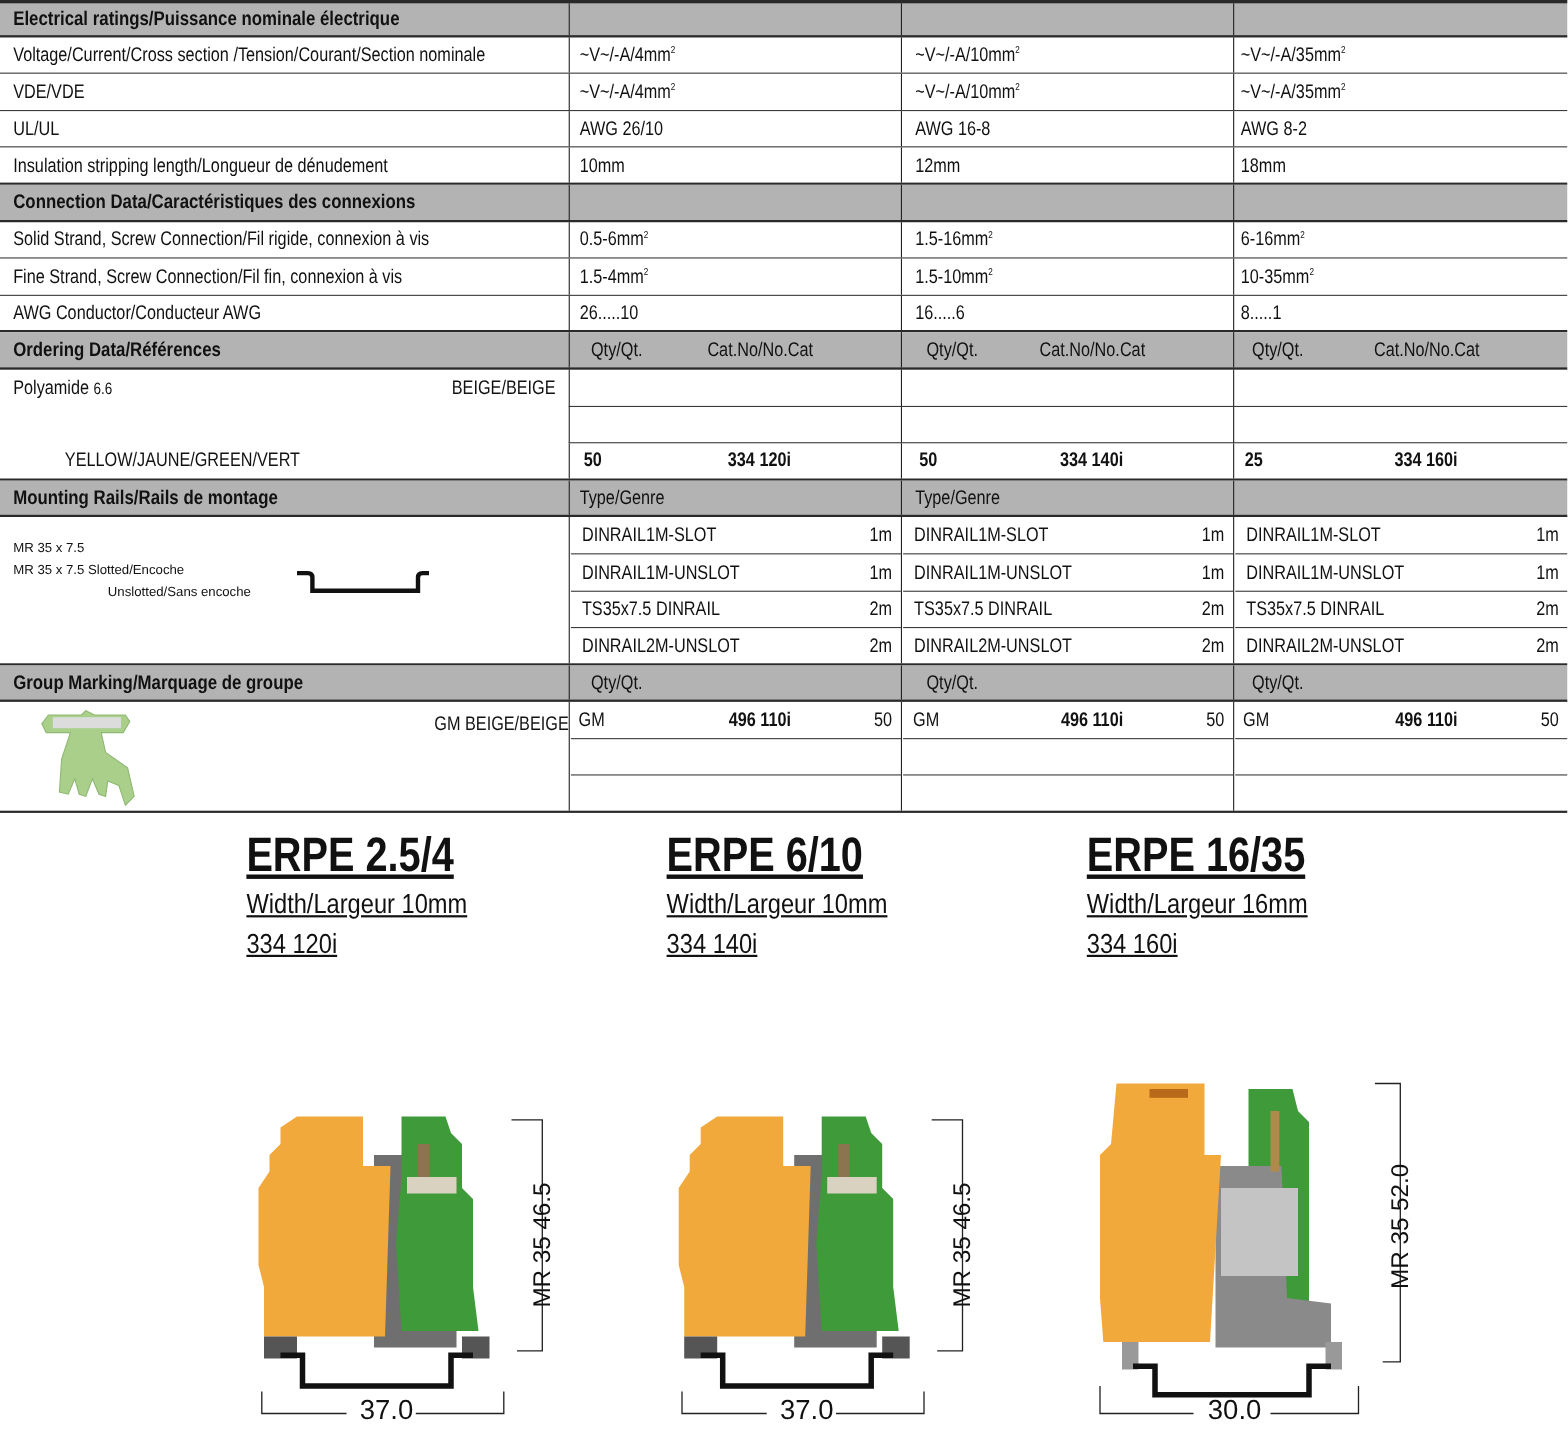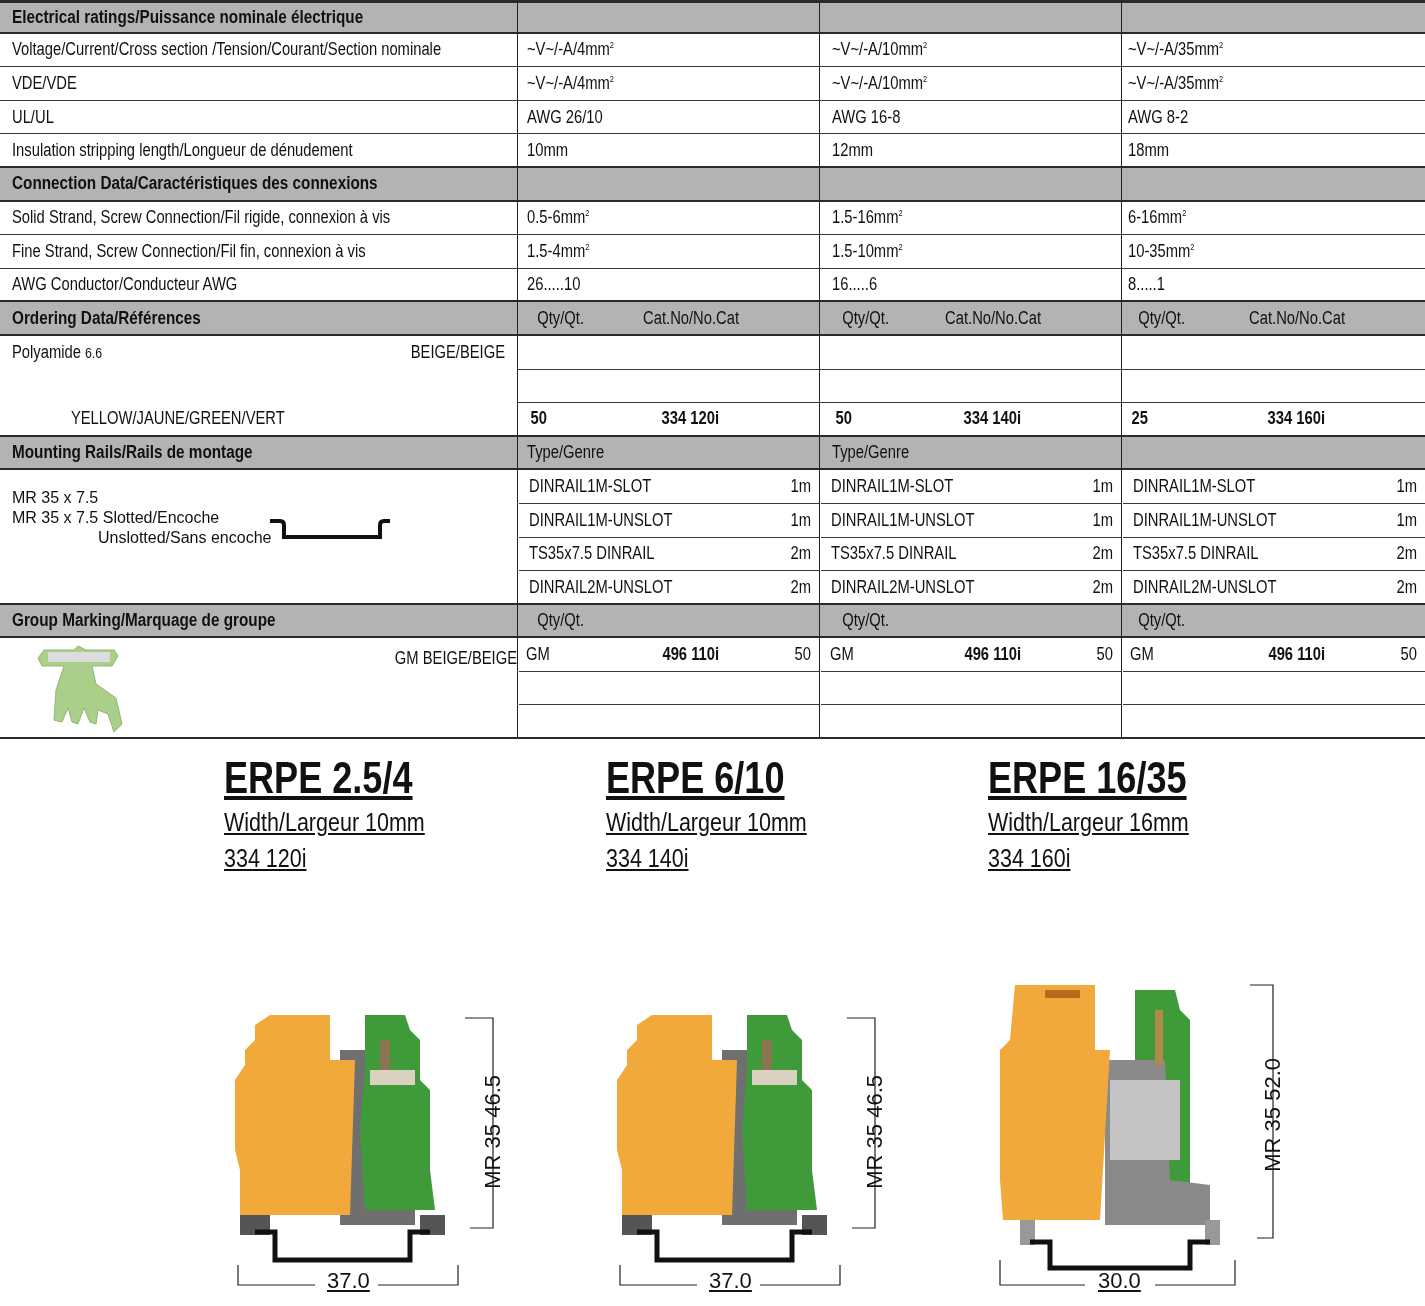--- a/index.html
+++ b/index.html
@@ -22,21 +22,21 @@
   .split { justify-content:space-between; padding-right:8px; }
   .rt { display:inline-block; transform:scaleX(0.82); transform-origin:right center; }
   .b { font-weight:bold; }
   sup { font-size:9px; vertical-align:super; line-height:0; }
   .colline { position:absolute; top:0; bottom:0; width:0; border-left:1.5px solid #222; }
 
   .prod { position:absolute; top:752px;text-decoration:underline; }
   .prod .name { font-size:44px; font-weight:bold; transform:scaleX(0.82); transform-origin:left top; white-space:nowrap; line-height:52px; }
   .prod .sub { font-size:25px; transform:scaleX(0.86); transform-origin:left top; white-space:nowrap; line-height:36px; }
   .fig { position:absolute; }
-  .dim { position:absolute; font-size:22px;text-decoration:underline; }
+  .dim { position:absolute; font-size:25px; }
   .vert { writing-mode:vertical-rl; transform:rotate(180deg); font-size:22px; position:absolute; white-space:nowrap; }
 </style>
 </head>
 <body>
 
 <div class="tbl">
 
   <div class="row hdr top">
     <div class="cell c0">
         <span class="narrow">Electrical ratings/Puissance nominale électrique</span>
@@ -178,21 +178,21 @@
     <div class="cell c1" style="border-bottom:1.5px solid #3a3a3a"></div>
     <div class="cell c2" style="border-bottom:1.5px solid #3a3a3a"></div>
     <div class="cell c3" style="border-bottom:1.5px solid #3a3a3a"></div>
   </div>
   <div class="row" style="border-bottom:none;">
     <div class="cell c1" style="border-bottom:1.5px solid #3a3a3a"></div>
     <div class="cell c2" style="border-bottom:1.5px solid #3a3a3a"></div>
     <div class="cell c3" style="border-bottom:1.5px solid #3a3a3a"></div>
   </div>
   <div class="row" style="border-bottom:2px solid #2a2a2a">
-    <div class="cell c0 right" style="padding-right:12px;margin-left:12px;">
+    <div class="cell c0 right" style="padding-right:12px;">
         <span class="rt">YELLOW/JAUNE/GREEN/VERT</span>
       </div>
     <div class="cell c1 right">
         <span class="rt b" style="position:absolute; right:100px;">334 120i</span>
         <span class="rt b">50</span>
       </div>
     <div class="cell c2 right">
         <span class="rt b" style="position:absolute; right:100px;">334 140i</span>
         <span class="rt b">50</span>
       </div>
@@ -208,21 +208,21 @@
       </div>
     <div class="cell c1">
         <span class="narrow">Type/Genre</span>
       </div>
     <div class="cell c2" style="padding-left:12px;">
         <span class="narrow">Type/Genre</span>
       </div>
     <div class="cell c3"></div>
   </div>
   <div style="position:relative; height:134.4px; border-bottom:2px solid #2a2a2a; box-sizing:border-box;">
-    <div style="position:absolute; left:12px; top:18px; font-size:16px; line-height:20px;">
+    <div style="position:absolute; left:12px; top:18px; font-size:12px; line-height:20px;">
       <div>MR 35 x 7.5</div>
       <div>MR 35 x 7.5 Slotted/Encoche</div>
       <div style="padding-left:86px">Unslotted/Sans encoche</div>
     </div>
     <svg style="position:absolute; left:268px; top:515px; margin-top:-470px;" width="125" height="30" viewBox="0 0 125 30">
       <path d="M2 6 H12 Q16 6 16 10 V22 H112 V10 Q112 6 116 6 H122" fill="none" stroke="#111" stroke-width="4"></path>
     </svg>
     <div class="colline" style="left:517px"></div>
     <div class="colline" style="left:819px"></div>
     <div class="colline" style="left:1121px"></div>

